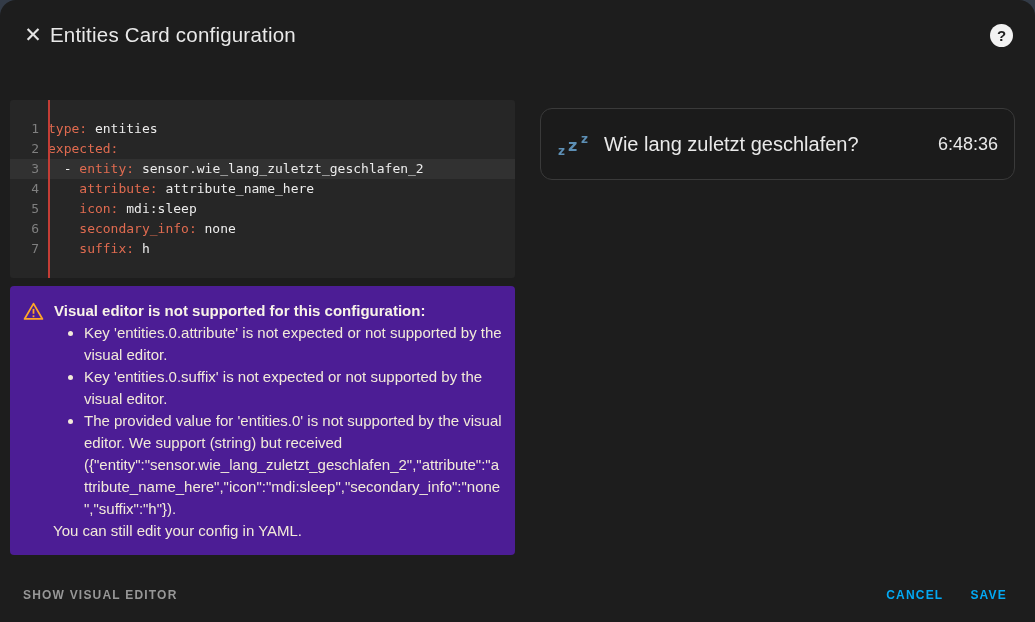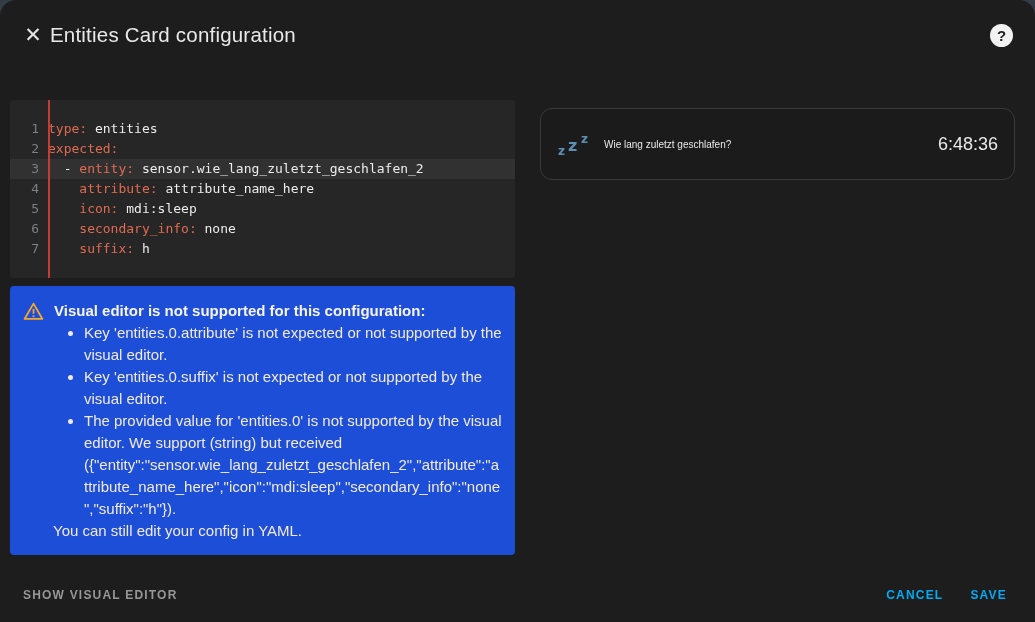--- a/index.html
+++ b/index.html
@@ -70,21 +70,21 @@
     width: 38px; flex: 0 0 auto;
     text-align: right; padding-right: 9px;
     color: #7f7f7f;
   }
   .code { padding-left: 0; white-space: pre; color: #ececec; }
   .tok-key { color: var(--yaml-key, #e06b50); }
   .tok-plain { color: #ececec; }
   
   .warning {
     margin-top: 8px;
-    background: #1d4ed8;
+    background: #4c1d95;
     border-radius: 4px;
     padding: 14px 12px 13px 13px;
     color: #f2ead9;
     font-size: 15px; line-height: 22px;
   }
   .warning-header { display: flex; gap: 10px; align-items: flex-start; }
   .warning-header svg { flex: 0 0 auto; margin-top: 1px; }
   .warning-title { font-weight: bold; color: #f8f3e8; }
   .warning-list {
     list-style: disc;
@@ -105,21 +105,21 @@
   }
   .sleep-icon {
     position: relative; width: 38px; height: 40px; flex: 0 0 auto;
     color: var(--icon-blue, #5d8fb5);
     font-weight: bold; font-family: "DejaVu Sans", sans-serif;
   }
   .sleep-icon span { position: absolute; line-height: 1; }
   .sleep-icon .z1 { left: 1px;  bottom: 7px;  font-size: 12px; }
   .sleep-icon .z2 { left: 11px; bottom: 10px; font-size: 16px; }
   .sleep-icon .z3 { left: 24px; bottom: 19px; font-size: 12px; }
-  .entity-name { margin-left: 9px; color: #e9e9e9; font-size: 10px; }
+  .entity-name { margin-left: 9px; color: #e9e9e9; font-size: 20px; }
   .entity-value { margin-left: auto; color: #e9e9e9; font-size: 18px; }
   
   .footer {
     flex: 0 0 auto; margin-top: auto;
     height: 48px;
     display: flex; align-items: center;
     padding: 0 28px 6px 23px;
   }
   .txt-btn {
     background: none; border: none; cursor: pointer;

